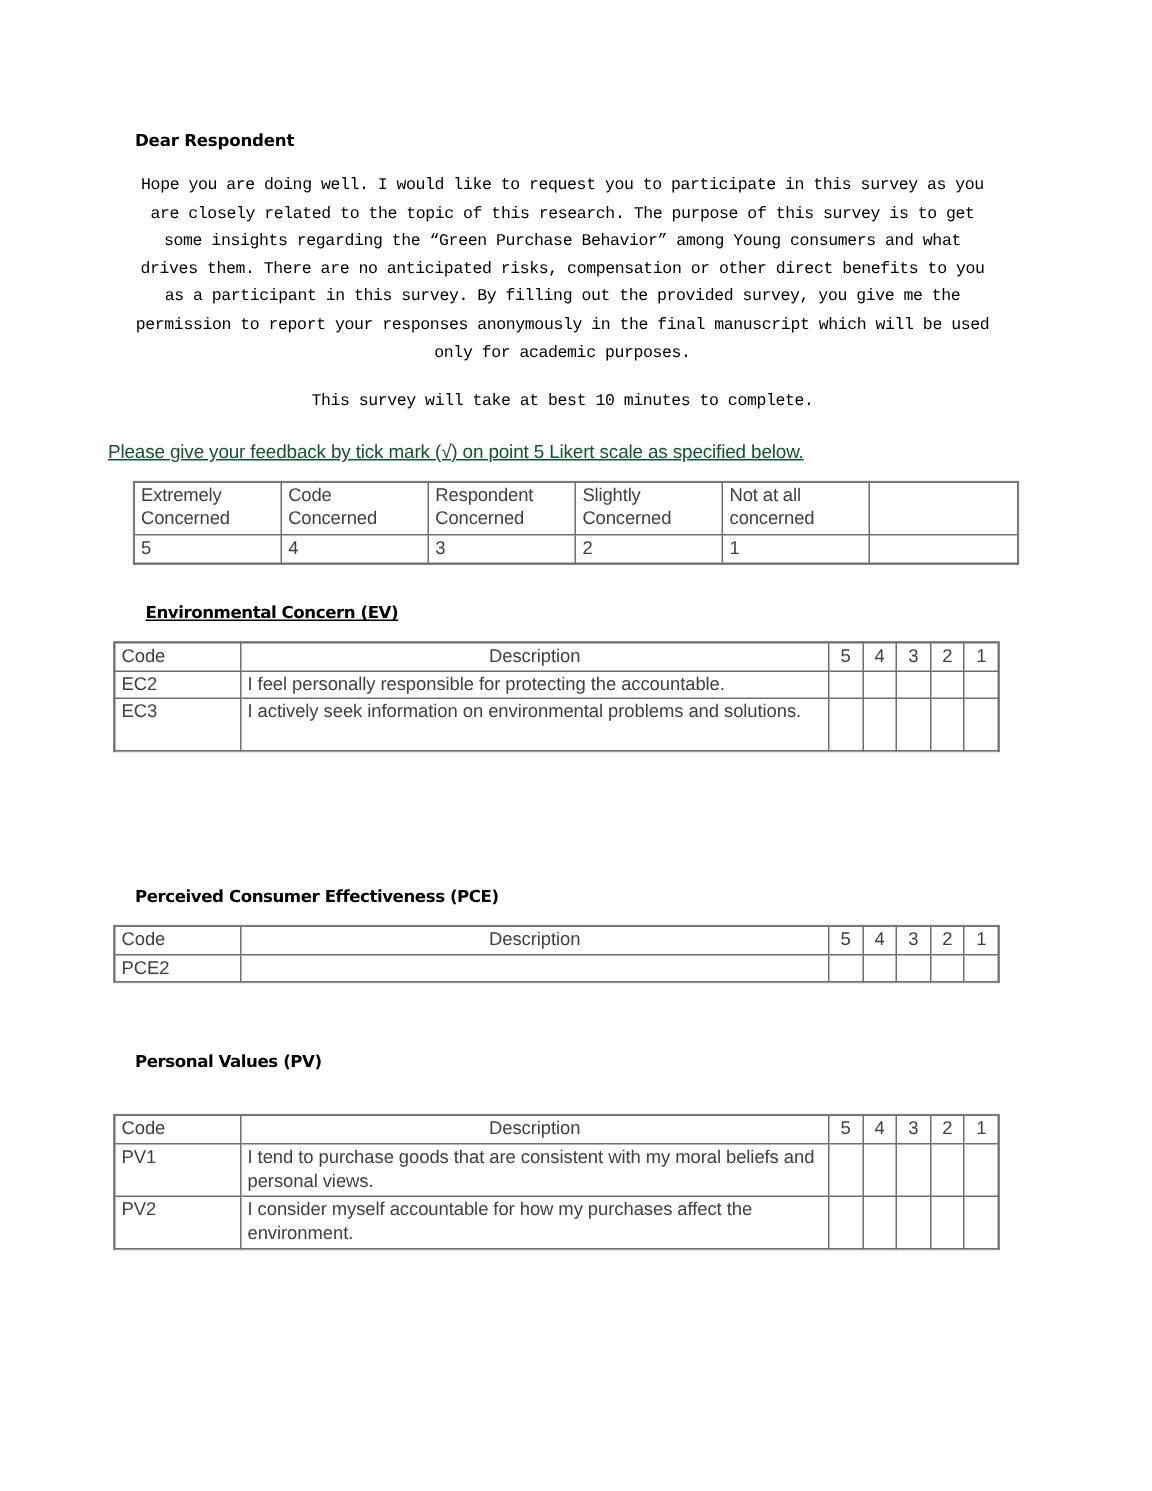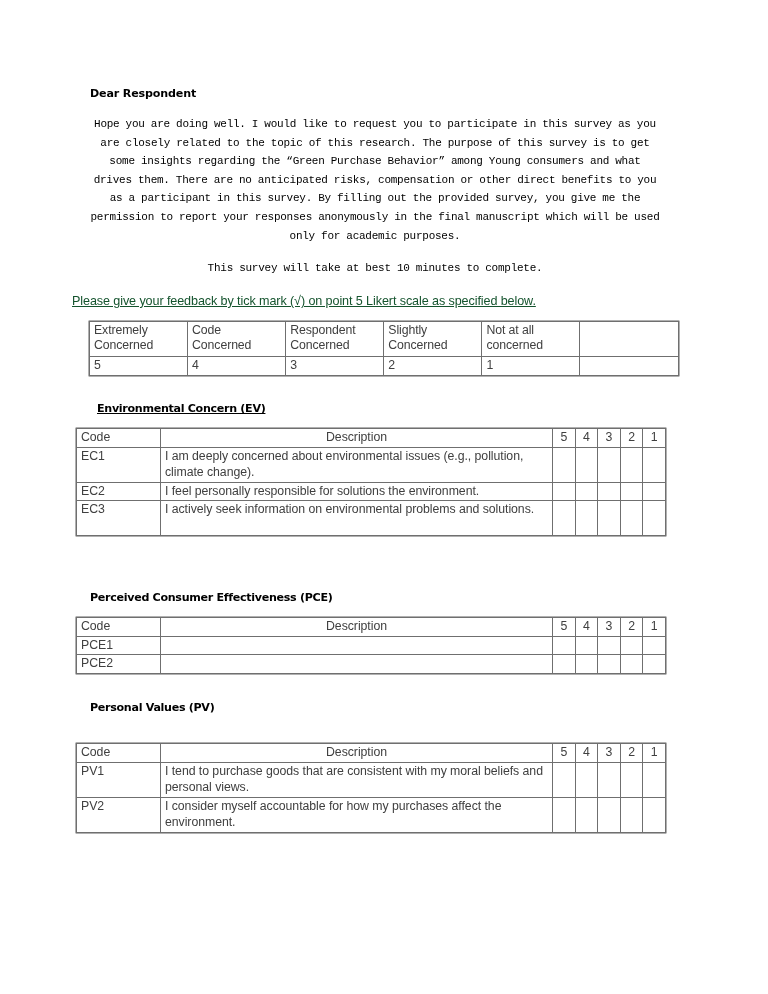--- a/index.html
+++ b/index.html
@@ -225,32 +225,23 @@
       <tbody>
         <tr class="head-row">
           <td class="code-head">Code</td>
           <td class="desc-head">Description</td>
           <td class="rate-head">5</td>
           <td class="rate-head">4</td>
           <td class="rate-head">3</td>
           <td class="rate-head">2</td>
           <td class="rate-head">1</td>
         </tr>
-        <tr class="item-row two-line">
-          <td class="code-cell">EC1</td>
-          <td class="desc-cell">I am deeply concerned about environmental issues (e.g., pollution, climate change).</td>
-          <td class="rate-cell"></td>
-          <td class="rate-cell"></td>
-          <td class="rate-cell"></td>
-          <td class="rate-cell"></td>
-          <td class="rate-cell"></td>
-        </tr>
         <tr class="item-row">
           <td class="code-cell">EC2</td>
-          <td class="desc-cell">I feel personally responsible for solutions the environment.</td>
+          <td class="desc-cell">I feel personally responsible for protecting the accountable.</td>
           <td class="rate-cell"></td>
           <td class="rate-cell"></td>
           <td class="rate-cell"></td>
           <td class="rate-cell"></td>
           <td class="rate-cell"></td>
         </tr>
         <tr class="item-row two-line">
           <td class="code-cell">EC3</td>
           <td class="desc-cell">I actively seek information on environmental problems and solutions.</td>
           <td class="rate-cell"></td>
@@ -280,29 +271,20 @@
         <tr class="head-row">
           <td class="code-head">Code</td>
           <td class="desc-head">Description</td>
           <td class="rate-head">5</td>
           <td class="rate-head">4</td>
           <td class="rate-head">3</td>
           <td class="rate-head">2</td>
           <td class="rate-head">1</td>
         </tr>
         <tr class="item-row">
-          <td class="code-cell">PCE1</td>
-          <td class="desc-cell"></td>
-          <td class="rate-cell"></td>
-          <td class="rate-cell"></td>
-          <td class="rate-cell"></td>
-          <td class="rate-cell"></td>
-          <td class="rate-cell"></td>
-        </tr>
-        <tr class="item-row">
           <td class="code-cell">PCE2</td>
           <td class="desc-cell"></td>
           <td class="rate-cell"></td>
           <td class="rate-cell"></td>
           <td class="rate-cell"></td>
           <td class="rate-cell"></td>
           <td class="rate-cell"></td>
         </tr>
       </tbody>
     </table>

